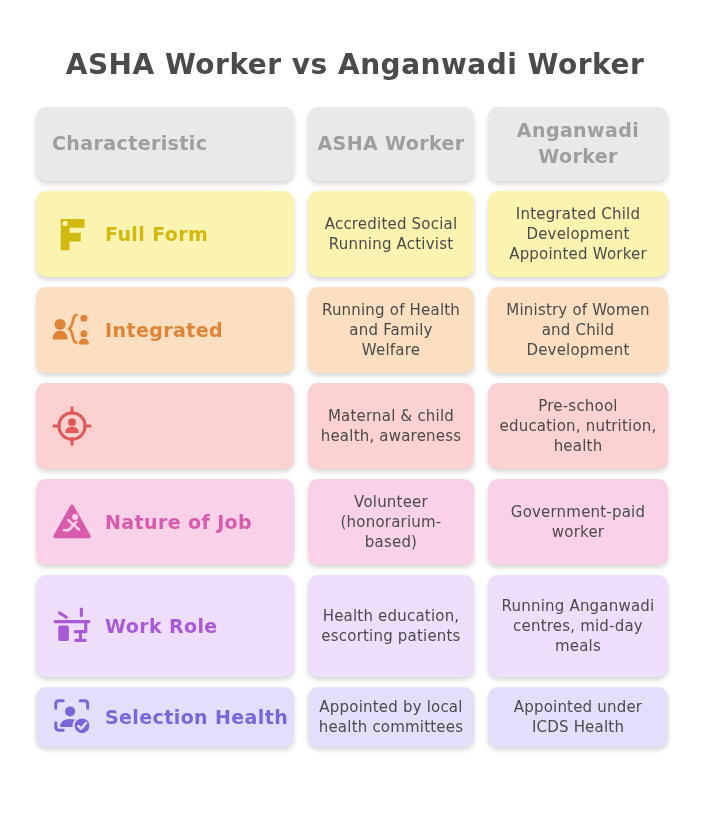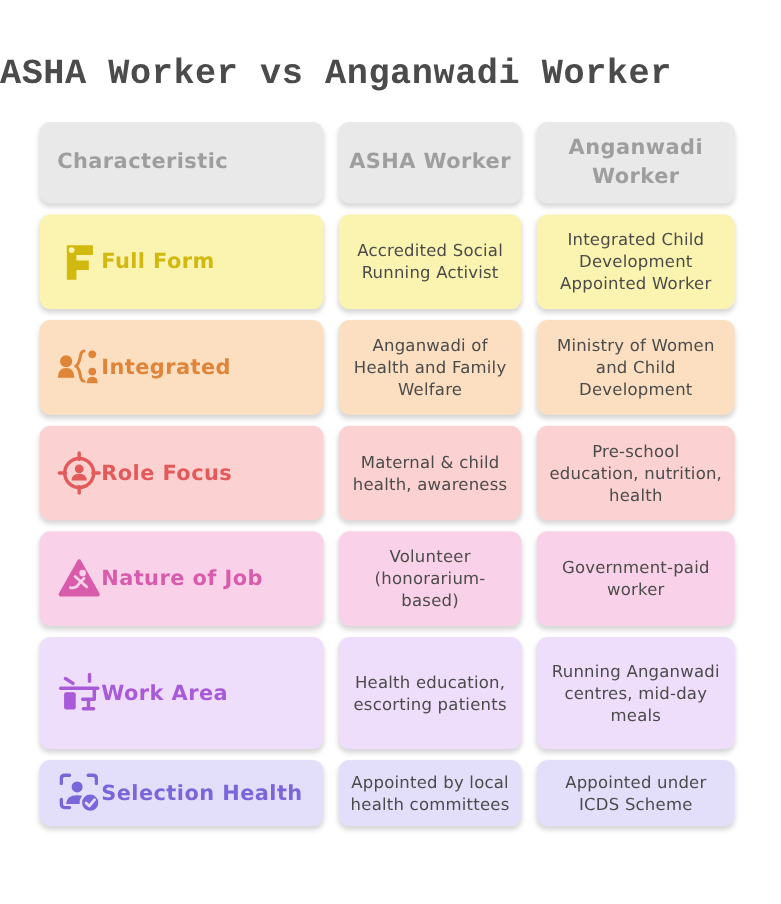--- a/index.html
+++ b/index.html
@@ -2,43 +2,43 @@
 <html><head>
 <meta charset="utf-8">
 <style>
   html,body{margin:0;padding:0;}
   body{
     width:710px;height:822px;background:#ffffff;overflow:hidden;
     font-family:"DejaVu Sans","Liberation Sans",sans-serif;
     --text:#4b4b4b;
   }
   .page-title{
-    margin:48px 0 0 0;
-    font-size:32px;font-weight:bold;letter-spacing:0.5px;color:#4b4b4b;font-family:Liberation Mono, monospace;
+    margin:48px 0 0 0;text-align:center;
+    font-size:28px;font-weight:bold;letter-spacing:0.5px;color:#4b4b4b;
   }
   .grid{
     margin:26px 0 0 36px;width:632px;
     display:grid;
     grid-template-columns:258px 166px 180px;
     grid-template-rows:74px 86px 86px 86px 86px 102px 60px;
     column-gap:14px;row-gap:10px;
   }
   .cell{
     background:var(--bg,#eee);
     border-radius:10px;
     box-shadow:0 3px 5px rgba(0,0,0,0.16);
     display:flex;align-items:center;justify-content:center;
     box-sizing:border-box;
   }
   .cell.header{
     font-size:19px;font-weight:bold;color:var(--accent,#9e9e9e);
     text-align:center;letter-spacing:0.4px;line-height:1.35;
   }
   .cell.header.first{justify-content:flex-start;padding-left:16px;text-align:right;}
-  .label-cell{justify-content:flex-start;padding-left:16px;}
+  .label-cell{justify-content:flex-start;padding-left:16px;gap:13px;}
   .label-cell .icon{width:40px;height:40px;flex:0 0 auto;display:flex;align-items:center;justify-content:center;}
   .label-cell .icon svg{width:40px;height:40px;}
   .label-text{
     font-size:19px;font-weight:bold;letter-spacing:0.4px;
     color:var(--accent,#555);white-space:nowrap;
   }
   .data-cell{
     font-size:15px;color:var(--text);text-align:center;
     padding:8px 10px;line-height:1.35;letter-spacing:0.2px;
   }
@@ -76,33 +76,32 @@
         <circle class="ic-fill" cx="6.5" cy="11.5" r="4.4"></circle>
         <path class="ic-fill" d="M0.5 23.5 Q0.5 16.5 6.5 16.5 Q12.5 16.5 12.5 23.5 Z"></path>
         <path class="ic-stroke" stroke-width="2.2" d="M19.5 4 C15.5 4 18 13 13.5 15 C18 17 15.5 26 19.5 26"></path>
         <circle class="ic-fill" cx="25.5" cy="6.5" r="2.8"></circle>
         <circle class="ic-fill" cx="25.5" cy="19" r="2.8"></circle>
         <path class="ic-fill" d="M21.5 27.5 Q21.5 22.8 25.5 22.8 Q29.5 22.8 29.5 27.5 Z"></path>
       </svg>
     </span>
     <span class="label-text">Integrated</span>
   </div>
-  <div class="cell data-cell" style="--bg: #fbdfc0; --accent: #e08438;">Anganwadi of Health and Family Welfare</div>
+  <div class="cell data-cell" style="--bg: #fbdfc0; --accent: #e08438;">Running of Health and Family Welfare</div>
   <div class="cell data-cell" style="--bg: #fbdfc0; --accent: #e08438;">Ministry of Women and Child Development</div>
 
   <div class="cell label-cell" style="--bg: #fbd2d1; --accent: #e35a5a;">
     <span class="icon">
       <svg viewBox="0 0 32 32">
         <circle class="ic-stroke" stroke-width="2.5" cx="16" cy="16" r="10.5"></circle>
         <path class="ic-stroke" stroke-width="2.5" d="M16 1.5 V6 M16 26 V30.5 M1.5 16 H6 M26 16 H30.5"></path>
         <circle class="ic-fill" cx="16" cy="13" r="3.2"></circle>
         <path class="ic-fill" d="M10.5 21.5 Q10.5 16.5 16 16.5 Q21.5 16.5 21.5 21.5 Z"></path>
       </svg>
     </span>
-    <span class="label-text">Role Focus</span>
   </div>
   <div class="cell data-cell" style="--bg: #fbd2d1; --accent: #e35a5a;">Maternal &amp; child health, awareness</div>
   <div class="cell data-cell" style="--bg: #fbd2d1; --accent: #e35a5a;">Pre-school education, nutrition, health</div>
 
   <div class="cell label-cell" style="--bg: #f9d2e9; --accent: #d85cab;">
     <span class="icon">
       <svg viewBox="0 0 32 32">
         <path class="ic-fill" stroke="var(--accent,#555)" stroke-width="3" stroke-linejoin="round" d="M16 3.5 L29.5 27.5 H2.5 Z"></path>
         <circle class="ic-bgfill" cx="18.5" cy="12" r="2.4"></circle>
         <path class="ic-bgstroke" stroke-width="2" d="M9.5 22.5 Q14 23.5 16 19.5 L19.5 15.8"></path>
@@ -117,35 +116,35 @@
   <div class="cell label-cell" style="--bg: #efdefb; --accent: #a85ad8;">
     <span class="icon">
       <svg viewBox="0 0 32 32">
         <path class="ic-stroke" stroke-width="2.5" d="M2.5 12.5 H29.5"></path>
         <rect class="ic-fill" x="5" y="15.5" width="8.5" height="12.5" rx="1.5"></rect>
         <path class="ic-stroke" stroke-width="2.5" d="M6 5.5 L11.5 9"></path>
         <path class="ic-stroke" stroke-width="2.5" d="M23.5 2.5 V7.5"></path>
         <path class="ic-stroke" stroke-width="2.5" d="M27 14 V20.5 M18.5 20.5 H27 M22.75 20.5 V27.5 M19 27.5 H26.5"></path>
       </svg>
     </span>
-    <span class="label-text">Work Area</span>
+    <span class="label-text">Work Role</span>
   </div>
   <div class="cell data-cell" style="--bg: #efdefb; --accent: #a85ad8;">Health education, escorting patients</div>
   <div class="cell data-cell" style="--bg: #efdefb; --accent: #a85ad8;">Running Anganwadi centres, mid-day meals</div>
 
   <div class="cell label-cell" style="--bg: #e3dffb; --accent: #7b66d9;">
     <span class="icon">
       <svg viewBox="0 0 32 32">
         <path class="ic-stroke" stroke-width="2.4" d="M3 9 V5.5 Q3 3 5.5 3 H9"></path>
         <path class="ic-stroke" stroke-width="2.4" d="M22.5 3 H26 Q28.5 3 28.5 5.5 V9"></path>
         <path class="ic-stroke" stroke-width="2.4" d="M3 20.5 V24 Q3 26.5 5.5 26.5 H9"></path>
         <circle class="ic-fill" cx="14.5" cy="11.5" r="4"></circle>
         <path class="ic-fill" d="M6.5 24 Q6.5 17.5 14.5 17.5 Q22.5 17.5 22.5 24 Z"></path>
         <circle class="ic-fill" cx="24" cy="23" r="6.8" stroke="var(--bg,#fff)" stroke-width="1.8"></circle>
         <path class="ic-bgstroke" stroke-width="2" d="M21 23.2 L23.3 25.4 L27.2 20.8"></path>
       </svg>
     </span>
     <span class="label-text">Selection Health</span>
   </div>
   <div class="cell data-cell" style="--bg: #e3dffb; --accent: #7b66d9;">Appointed by local health committees</div>
-  <div class="cell data-cell" style="--bg: #e3dffb; --accent: #7b66d9;">Appointed under ICDS Scheme</div>
+  <div class="cell data-cell" style="--bg: #e3dffb; --accent: #7b66d9;">Appointed under ICDS Health</div>
 
 </div>
 
 </body></html>

